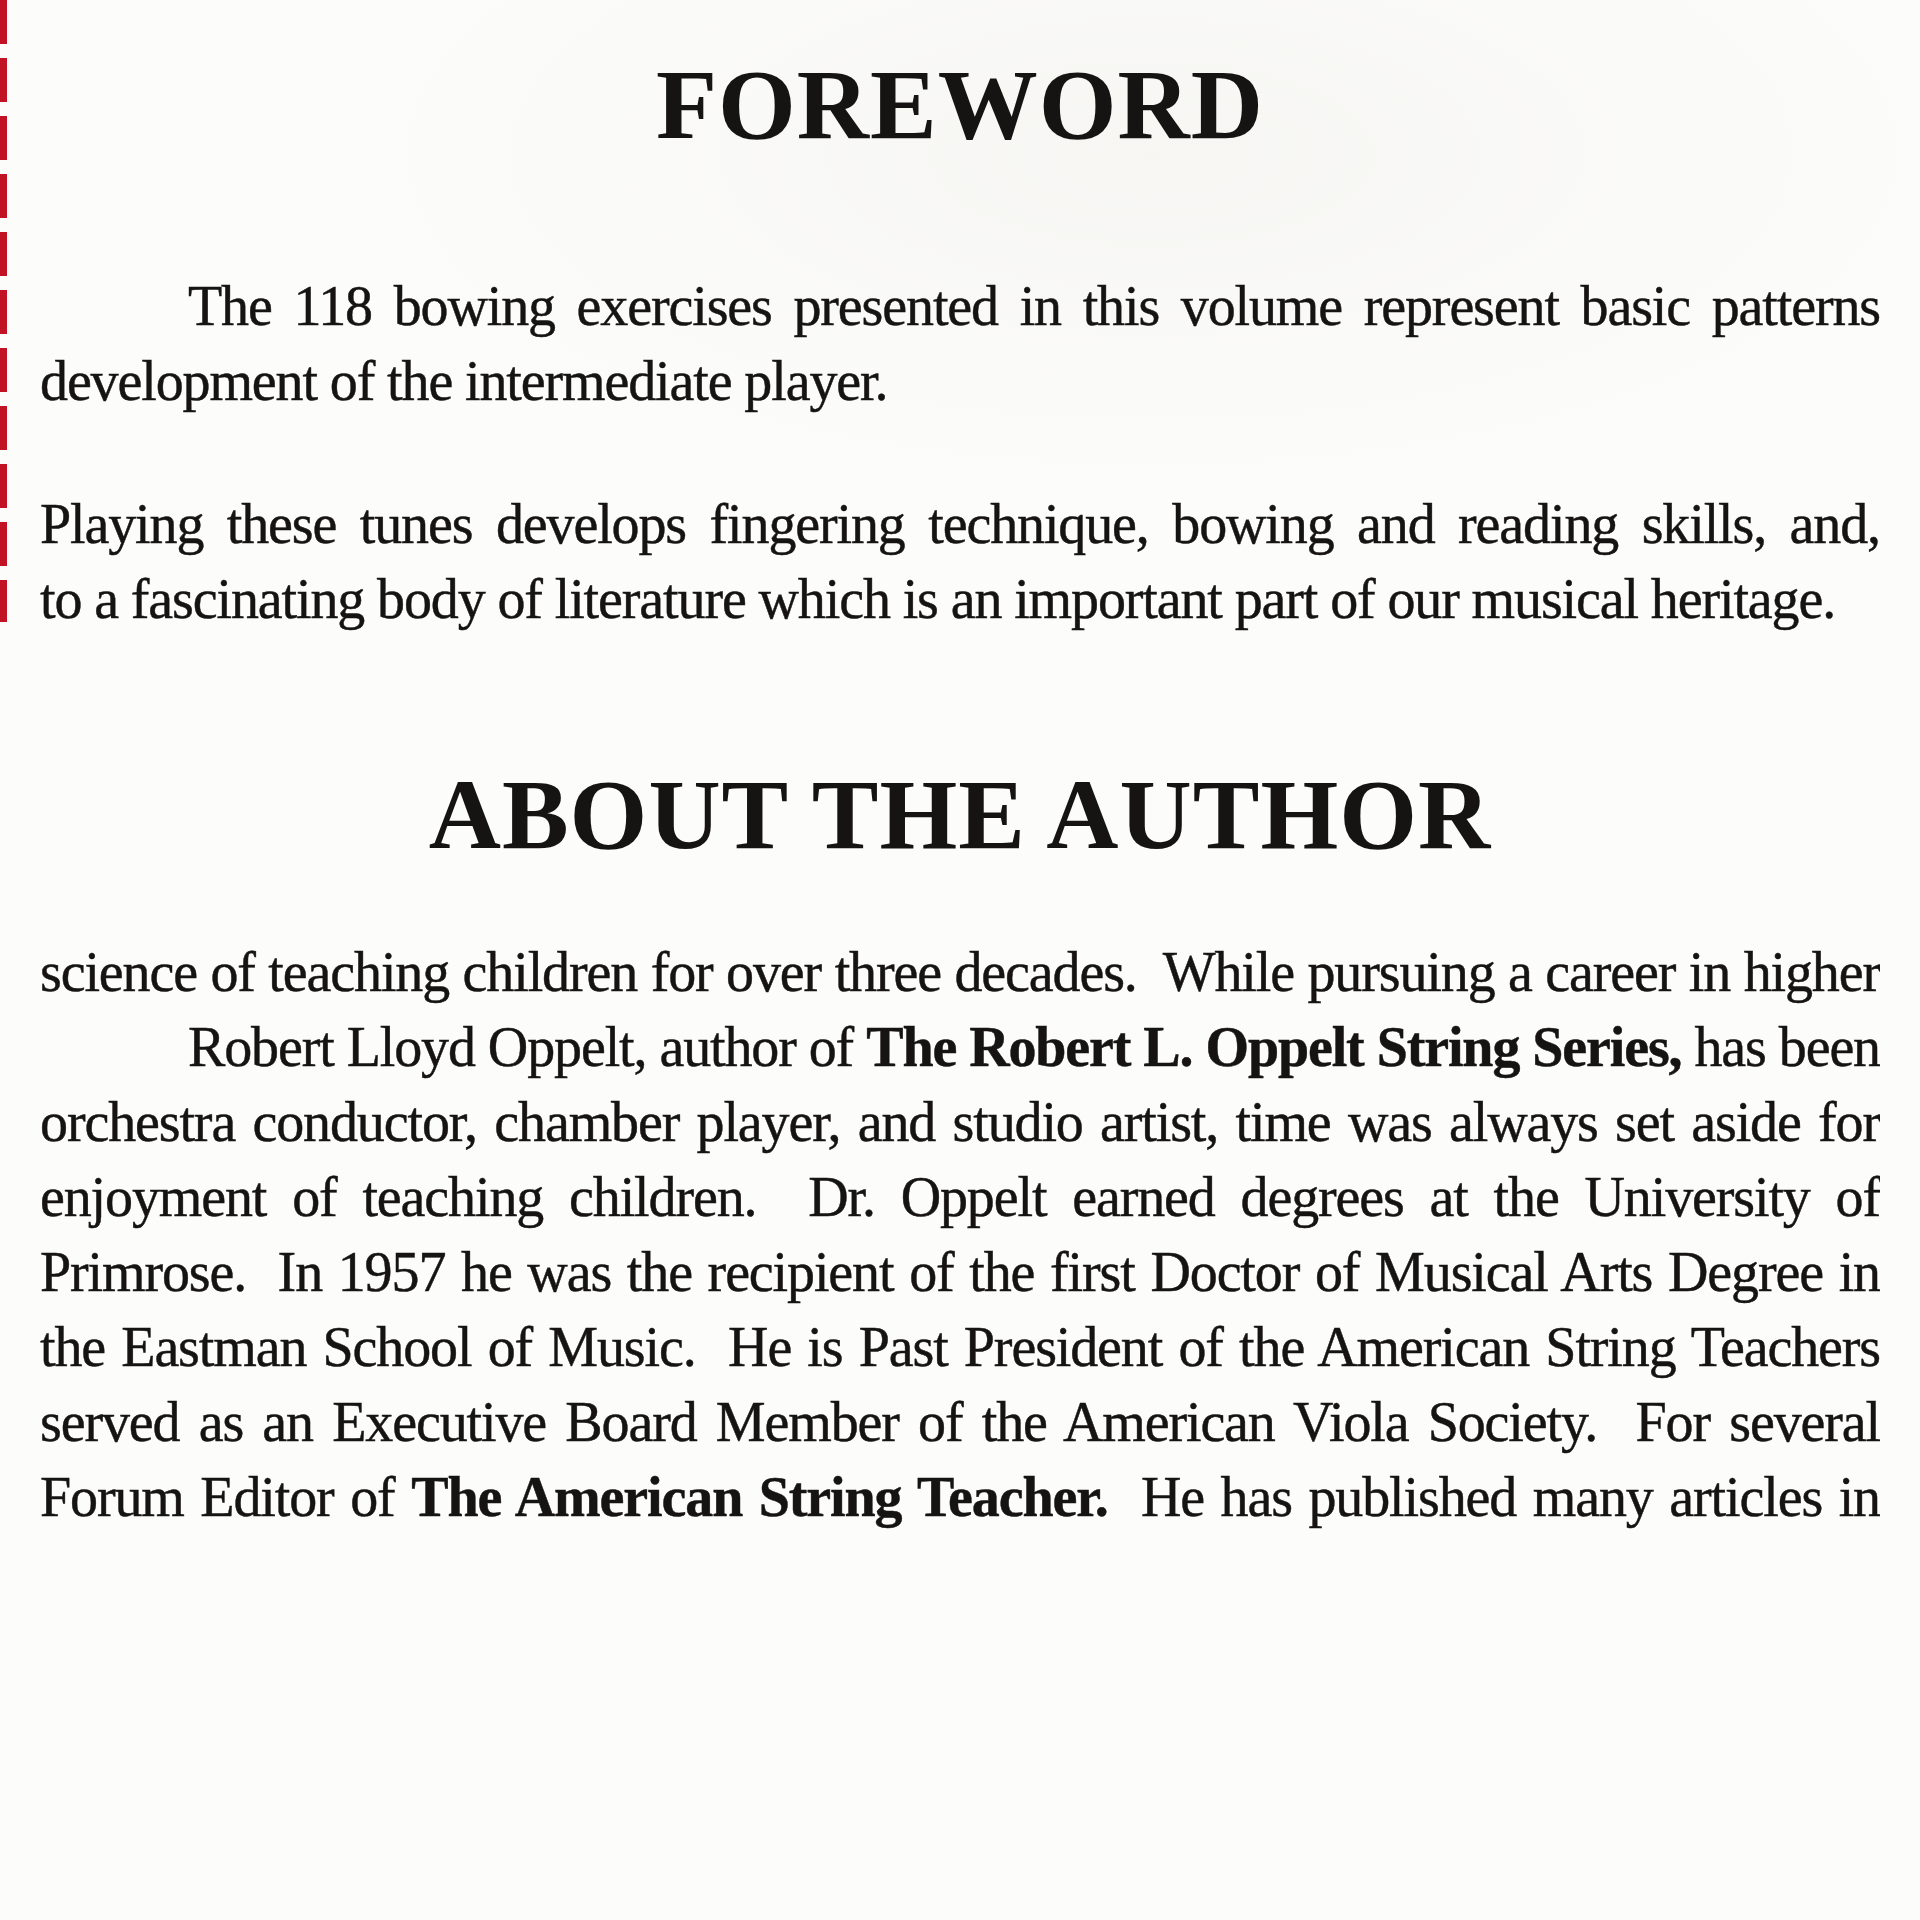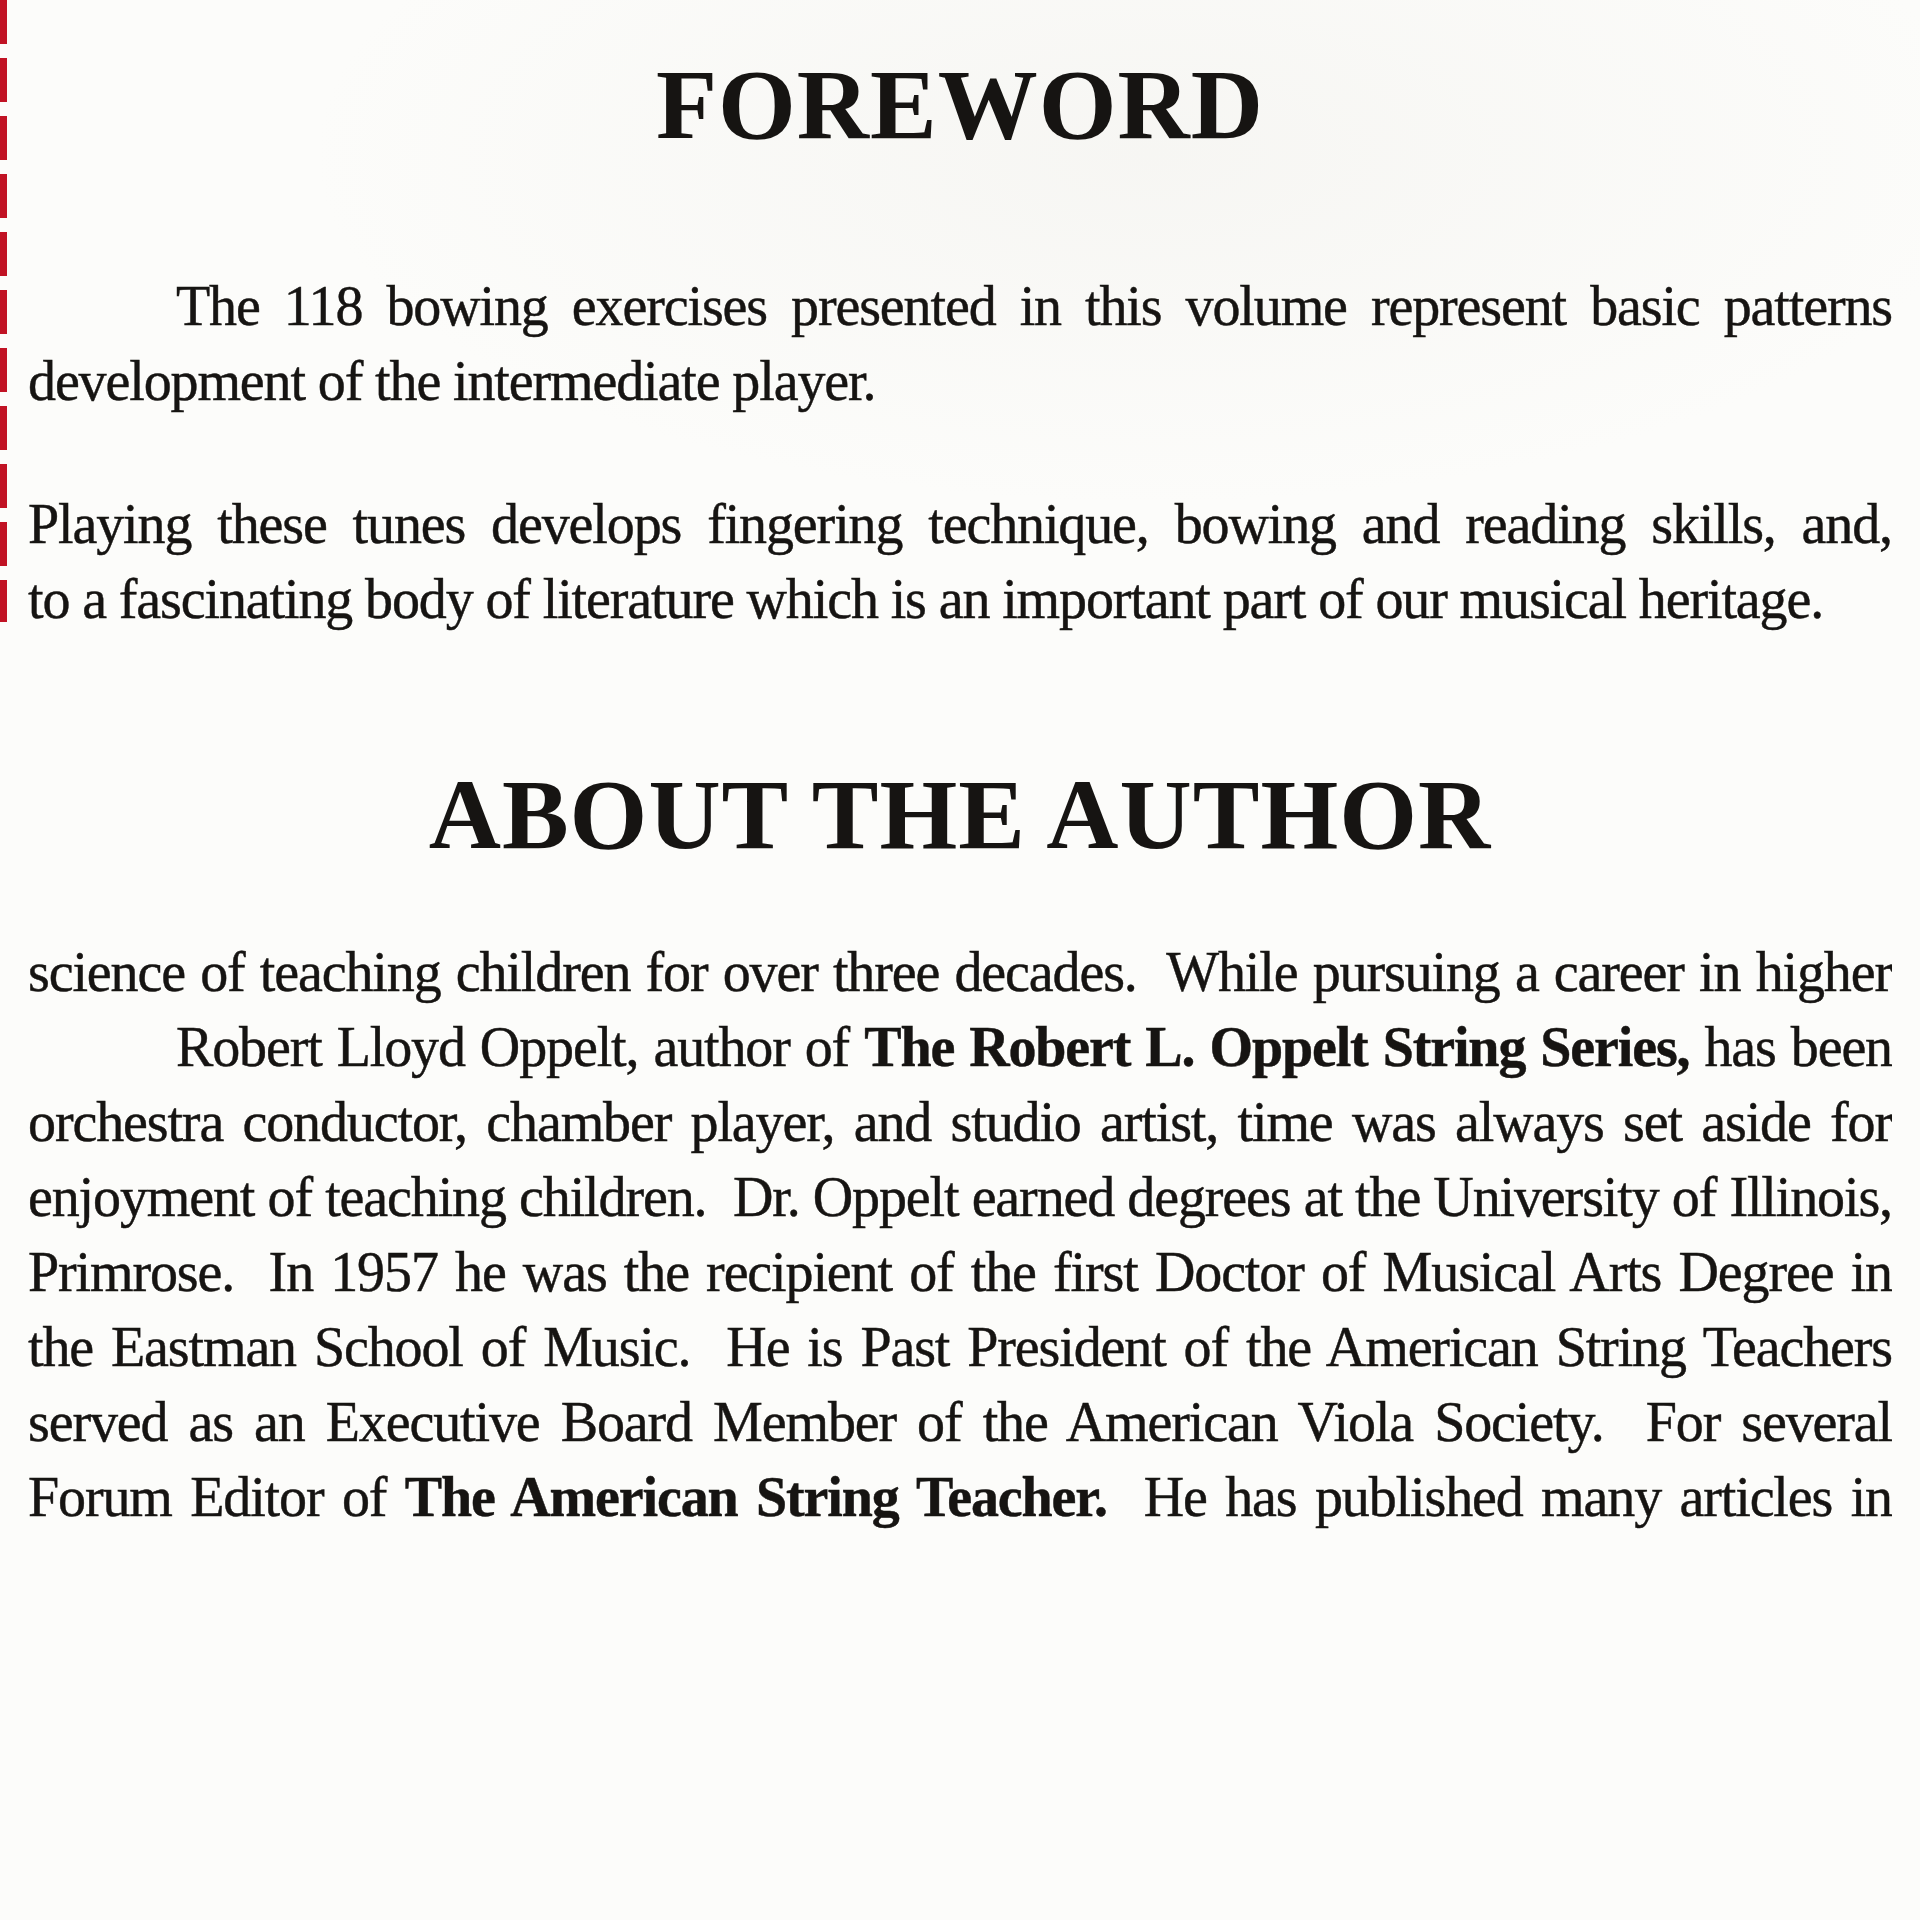--- a/index.html
+++ b/index.html
@@ -11,21 +11,21 @@
     height: 1920px;
     background: var(--paper, #fcfcfa);
     font-family: "Liberation Serif", serif;
     color: var(--ink, #161412);
   }
   .page {
     position: relative;
     width: 1920px;
     height: 1920px;
     box-sizing: border-box;
-    padding: 0 28px;
+    padding: 0 40px;
     overflow: hidden;
     background:
       radial-gradient(ellipse 1200px 500px at 60% 8%, rgba(230,228,222,0.25), rgba(0,0,0,0) 70%),
       var(--paper, #fcfcfa);
   }
   .edge-marks {
     position: absolute;
     left: 0;
     top: 0;
     width: 7px;

